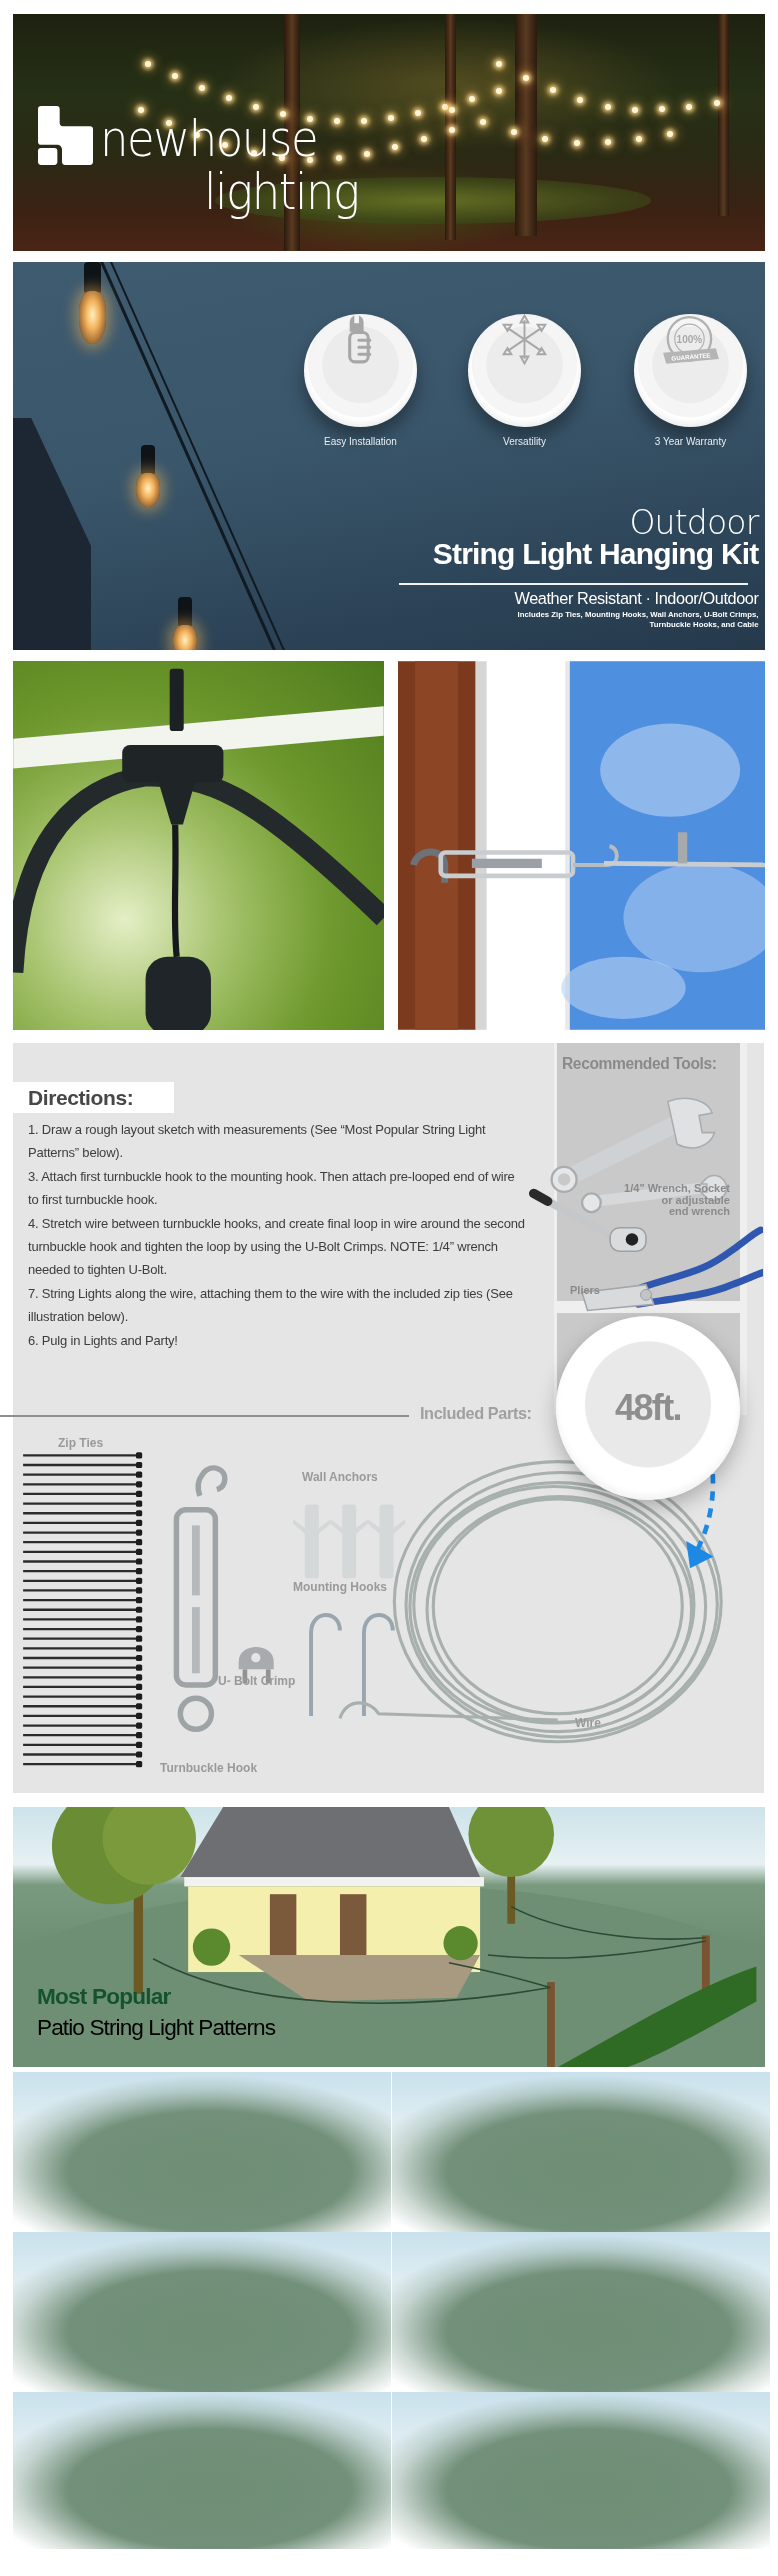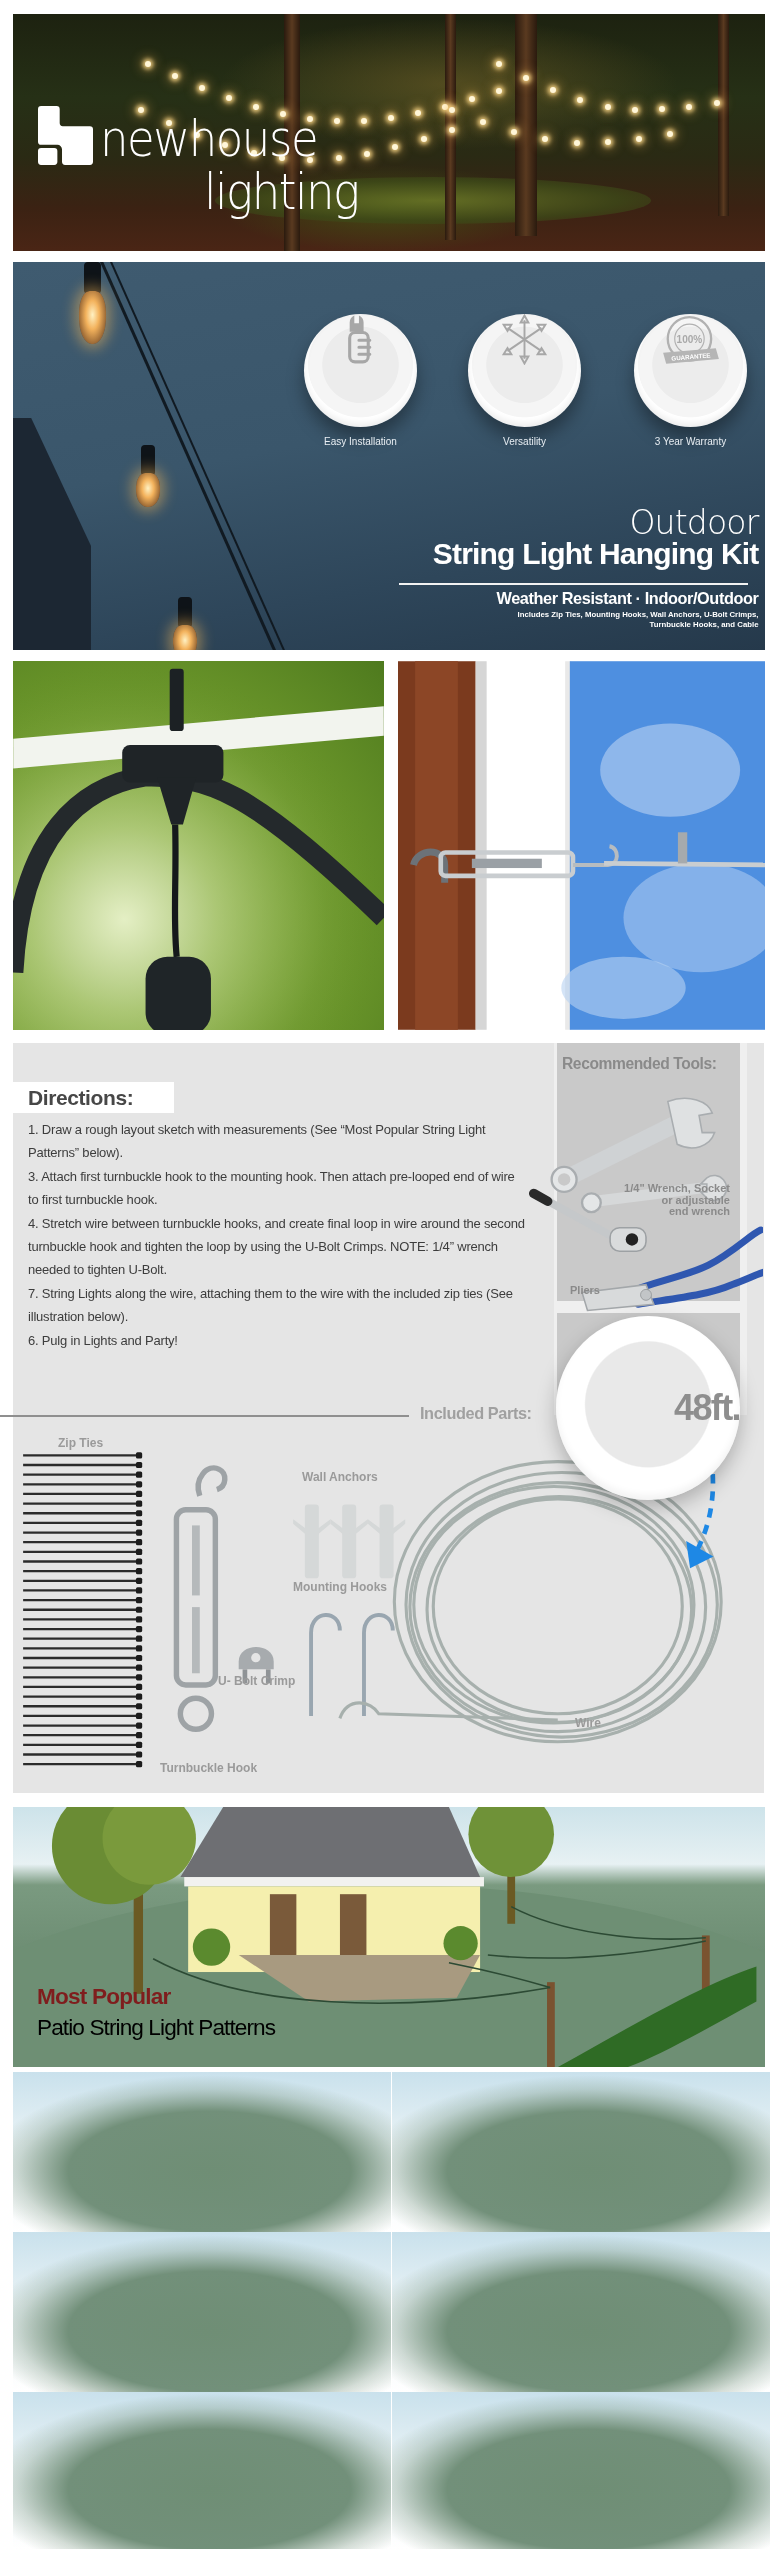--- a/index.html
+++ b/index.html
@@ -39,21 +39,21 @@
   .feature .disc { width: 113px; height: 113px; border-radius: 50%;
     background: radial-gradient(circle at 50% 45%, #ececec 0 45%, #f5f5f5 46% 62%, #ffffff 63% 100%);
     box-shadow: 0 11px 17px rgba(0,0,0,0.35), inset 0 -3.1px 6.2px rgba(0,0,0,0.08);
     display: flex; align-items: flex-start; justify-content: center; }
   .feature .label { margin-top: 9.3px; color: #e8eef3; font-size: 10px; }
   .kit-title1 { right: 19.5px; top: 506px; color: #fff; font-family: "DejaVu Sans", sans-serif; font-weight: 200;
     font-size: 33px; line-height: 1; letter-spacing: -0.8px; }
   .kit-title2 { right: 19.5px; top: 539px; color: #fff; font-family: "Liberation Sans", sans-serif; font-weight: bold;
     font-size: 30px; line-height: 1; letter-spacing: -0.8px; }
   .kit-rule { left: 399px; top: 583px; width: 349px; height: 2.3px; background: #f2f2f2; }
-  .kit-sub { right: 19.5px; top: 590px; color: #fff; font-weight: bold; font-size: 16.3px; line-height: 1; letter-spacing: -0.4px; }
+  .kit-sub { right: 19.5px; top: 590px; color: #fff; font-weight: normal; font-size: 16.3px; line-height: 1; letter-spacing: -0.4px; }
   .kit-inc { right: 19.5px; top: 610px; color: #fff; font-size: 7.8px; line-height: 10px; text-align: right; font-weight: bold; }
 
   
   .photo-l { left: 13.2px; top: 661px; width: 371px; height: 369px; overflow: hidden;
     background: radial-gradient(circle at 30% 70%, #cfe09a 0, #9bbf4b 25%, #6f9a2c 55%, #4e7a1e 100%); }
   .photo-r { left: 398px; top: 661px; width: 367px; height: 369px; overflow: hidden; background: #fff; }
 
   
   .dir-panel { left: 13.2px; top: 1043px; width: 751px; height: 750px; background: #e5e5e5; }
   .dir-heading-box { left: 13.2px; top: 1082px; width: 161px; height: 31px; background: #ffffff; }
@@ -65,28 +65,28 @@
   .tools-panel2 { left: 557px; top: 1313px; width: 183px; height: 93px; background: #c9c9c9; }
   .tools-title { left: 562px; top: 1055px; color: #8a8a8a; font-weight: bold; font-size: 15.6px; letter-spacing: -0.4px; }
   .tools-wrench-label { left: 615px; top: 1183px; width: 115px; color: #8a8a8a; font-weight: bold; font-size: 11px;
     line-height: 11.7px; text-align: right; }
   .tools-pliers-label { left: 570px; top: 1284px; color: #8a8a8a; font-weight: bold; font-size: 11px; }
   .parts-rule { left: 0; top: 1415px; width: 409px; height: 1.6px; background: #8f8f8f; }
   .parts-title { left: 420px; top: 1404px; color: #a0a0a0; font-weight: bold; font-size: 16.3px; letter-spacing: -0.4px; }
   .ft-disc { left: 556px; top: 1316px; width: 184px; height: 184px; border-radius: 50%;
     background: radial-gradient(circle at 50% 48%, #e9e9e9 0 47%, #ffffff 48% 100%);
     box-shadow: 0 7.8px 20px rgba(0,0,0,0.25), inset 0 -4.7px 7.8px rgba(0,0,0,0.05);
-    display: flex; align-items: center; justify-content: flex-end; }
+    display: flex; align-items: center; justify-content: center; }
   .ft-text { color: #8e8e8e; font-weight: bold; font-size: 36px; letter-spacing: -1.6px; }
   .part-label { color: #9a9a9a; font-weight: bold; font-size: 12px; position: absolute; white-space: nowrap; }
 
   
   .patio-banner { left: 13.2px; top: 1807px; width: 752px; height: 260px; overflow: hidden;
     background: linear-gradient(180deg, #cde3ea 0%, #e7f1f3 22%, #7a9a80 30%, #6e8e74 55%, #657f6a 100%); }
-  .patio-title1 { left: 37px; top: 1984px; color: #7f1d1d; font-weight: bold; font-size: 22.6px; letter-spacing: -0.8px; }
+  .patio-title1 { left: 37px; top: 1984px; color: #14532d; font-weight: bold; font-size: 22.6px; letter-spacing: -0.8px; }
   .patio-title2 { left: 37px; top: 2015px; color: #000; font-size: 22.6px; letter-spacing: -0.9px; }
   .pattern { position: absolute; width: 378px; height: 160px; overflow: hidden;
     background: radial-gradient(ellipse 257px 109px at 52% 62%, #6f8e75 0%, #72907a 55%, rgba(114,144,122,0.3) 75%, transparent 88%),
                 linear-gradient(180deg, #c9e1ec 0%, #eaf3f6 45%, #ffffff 100%); }
 </style>
 </head>
 <body>
 
 <div class="abs hero">
   <div class="lawn"></div>

